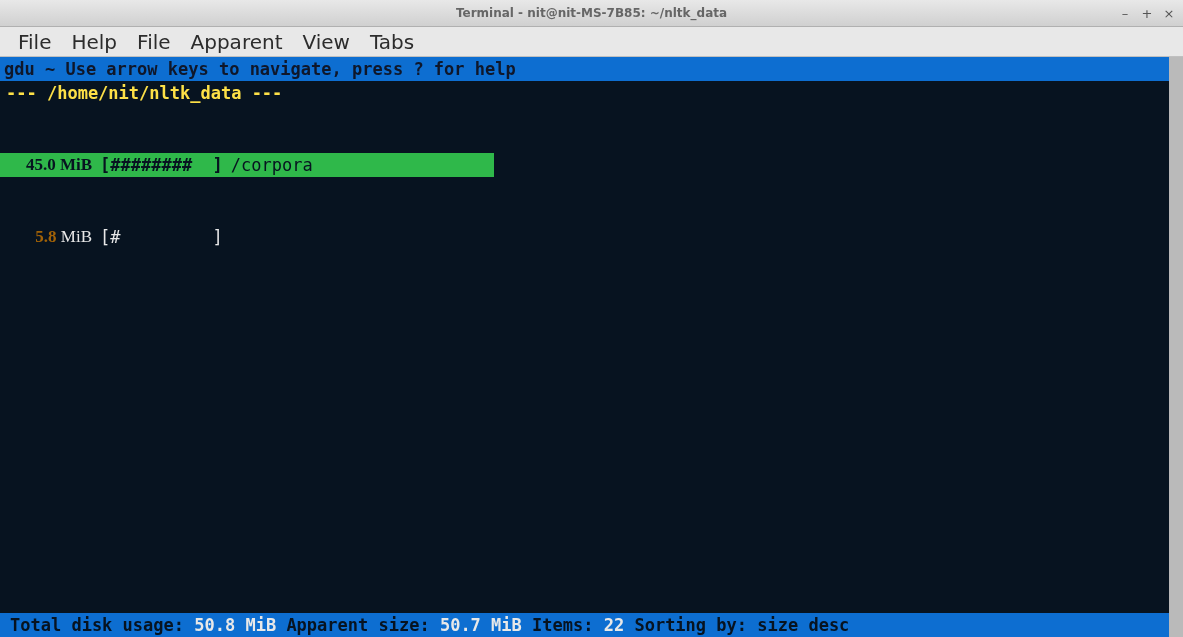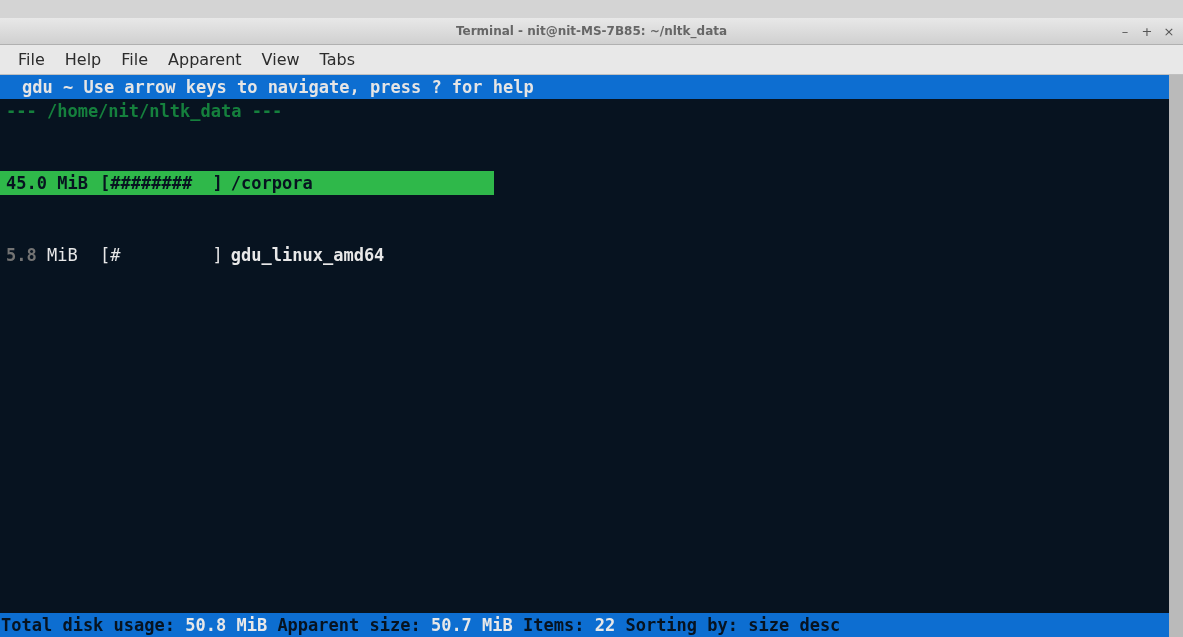--- a/index.html
+++ b/index.html
@@ -14,21 +14,20 @@
 }
 .titlebar {
   height: 27px;
   background: linear-gradient(to bottom, #e8e8e8, #d0d0d0);
   border-bottom: 1px solid #b0b0b0;
   display: flex;
   align-items: center;
   position: relative;
   font-size: 12px;
   color: #555;
-  margin-top: 18px;
 }
 .titlebar-title {
   position: absolute;
   left: 50%;
   transform: translateX(-50%);
   font-weight: bold;
   color: #666;
 }
 .titlebar-controls {
   position: absolute;
@@ -43,21 +42,21 @@
   text-align: center;
   cursor: pointer;
 }
 .menubar {
   height: 30px;
   background: #e8e8e8;
   border-bottom: 1px solid #c0c0c0;
   display: flex;
   align-items: center;
   padding: 0 8px;
-  font-size: 16px;
+  font-size: 20px;
   color: #2c2c2c;
 }
 .menubar span {
   padding: 4px 10px;
   cursor: pointer;
 }
 .terminal-wrap {
   flex: 1;
   display: flex;
   background: #071320;
@@ -67,60 +66,61 @@
   font-family: "DejaVu Sans Mono", "Liberation Mono", monospace;
   font-size: 17px;
   line-height: 24px;
   display: flex;
   flex-direction: column;
   white-space: pre;
   overflow: hidden;
 }
 .term-header {
   background: #0d6ed1;
-  color: #e5e5e5;
-  padding: 0 22px;
+  color: #0f172a;
+  padding: 0 4px;
   font-weight: bold;
 }
 .term-path {
-  color: #15803d;
+  color: #fde047;
   padding: 0 6px;
   font-weight: bold;
 }
 .term-rows {
   flex: 1;
 }
 .term-row {
   padding: 0 6px;
   display: flex;
 }
 .term-row.selected {
   background: #2fb84a;
   color: #071320;
   font-weight: bold;
   width: 494px;
 }
 .term-row .size {
   width: 94px;
-  text-align: left;
+  text-align: right;
   padding-right: 8px;
+  font-family: Liberation Serif, serif;
 }
 .term-row .size .num { color: #e8e8e8; font-weight: bold; }
 .term-row.selected .size .num { color: #071320; }
 .term-row .size .unit { color: #e8e8e8; }
 .term-row.selected .size .unit { color: #071320; }
-.term-row.alt .size .num { color: #737373; }
+.term-row.alt .size .num { color: #a16207; }
 .term-row .bar { color: #e8e8e8; padding-right: 8px; }
 .term-row.selected .bar { color: #071320; }
-.term-row .name { color: #e8e8e8; font-weight: bold; }
+.term-row .name { color: #e8e8e8; font-weight: normal; }
 .term-row.selected .name { color: #071320; }
 .term-footer {
   background: #0d6ed1;
   color: #071320;
-  padding: 0 1px;
+  padding: 0 10px;
   font-weight: bold;
 }
 .term-footer .val { color: #e8e8e8; }
 .term-footer .valn { color: #e8e8e8; }
 .scrollbar {
   width: 14px;
   background: #dcdcdc;
   border-left: 1px solid #b8b8b8;
   position: relative;
 }
@@ -154,21 +154,21 @@
 
 <div class="terminal-wrap">
   <div class="terminal">
     <div class="term-header">gdu ~ Use arrow keys to navigate, press ? for help</div>
     <div class="term-path">--- /home/nit/nltk_data ---</div>
     <div class="term-rows">
       <div class="term-row selected">
         <span class="size"><span class="num">45.0</span> <span class="unit">MiB</span></span><span class="bar">[########  ]</span> <span class="name">/corpora</span>
       </div>
       <div class="term-row alt">
-        <span class="size"><span class="num">5.8</span> <span class="unit">MiB</span></span><span class="bar">[#         ]</span> <span class="name">gdu_linux_amd64</span>
+        <span class="size"><span class="num">5.8</span> <span class="unit">MiB</span></span><span class="bar">[#         ]</span> 
       </div>
     </div>
     <div class="term-footer"><span>Total disk usage: </span><span class="val">50.8</span><span class="val"> MiB </span><span>Apparent size: </span><span class="val">50.7</span><span class="val"> MiB </span><span>Items: </span><span class="valn">22</span><span> Sorting by: size desc</span></div>
   </div>
   <div class="scrollbar">
     <div class="scrollbar-thumb"></div>
   </div>
 </div>
 
 </body></html>

